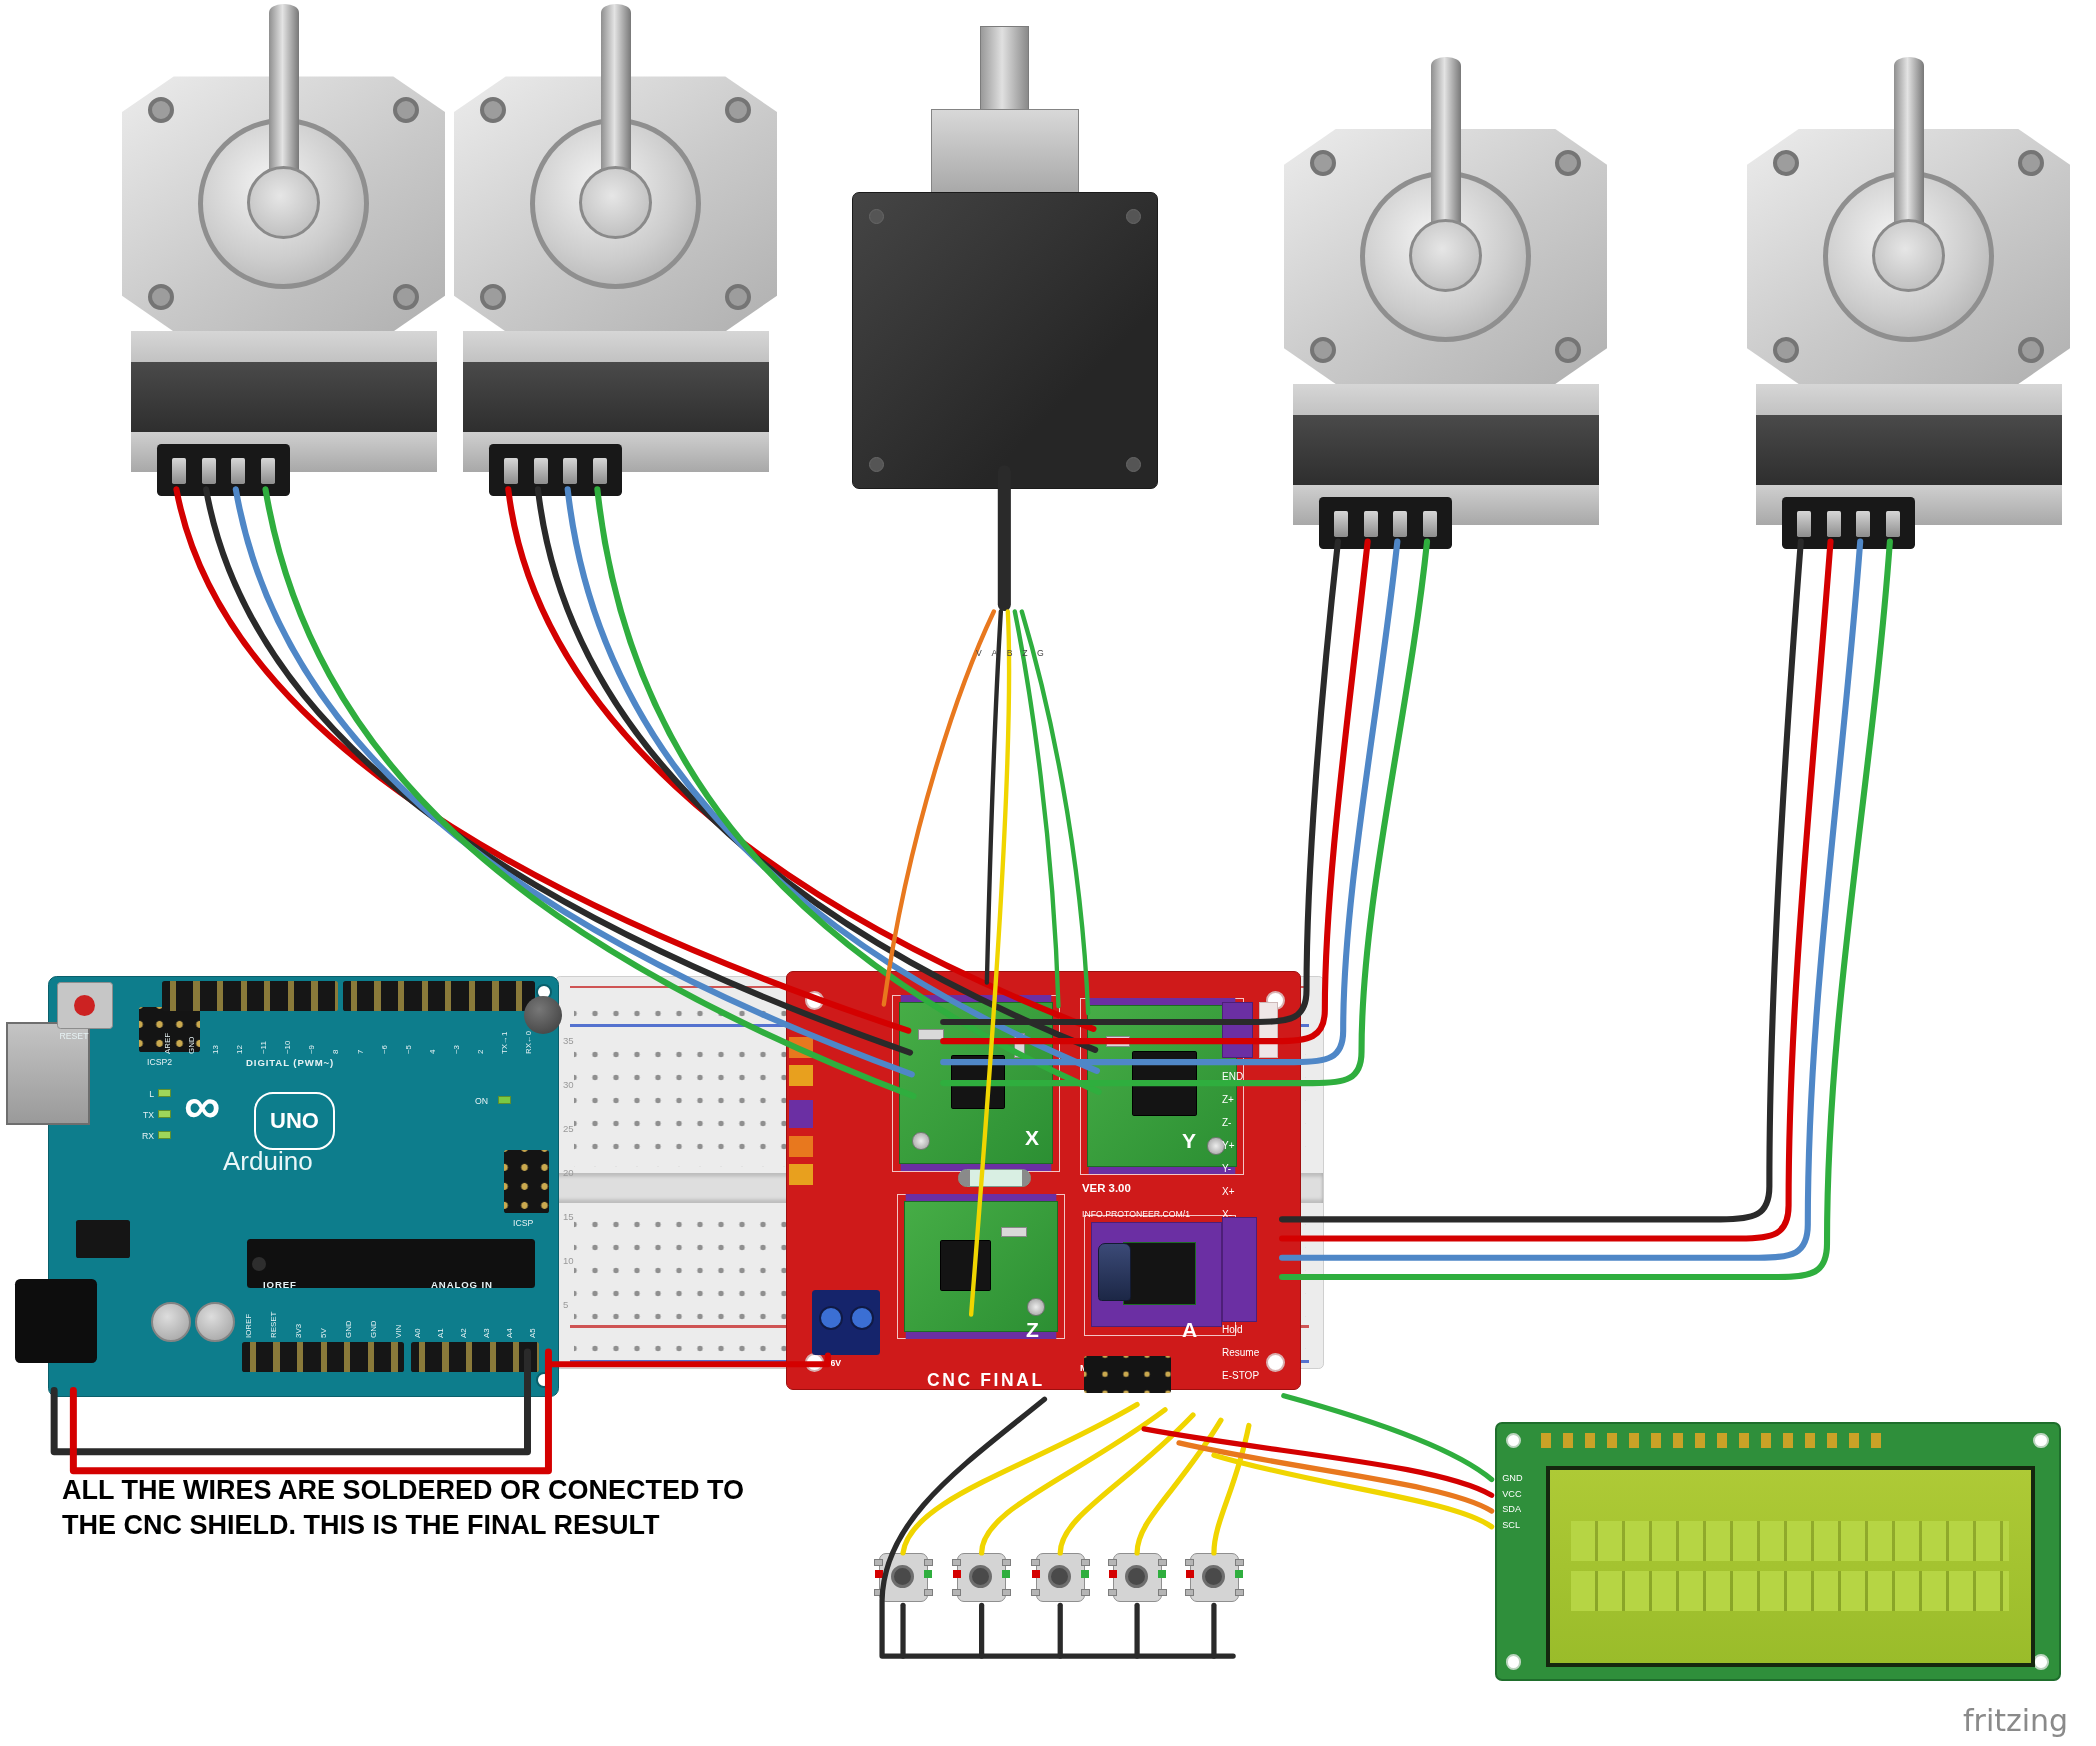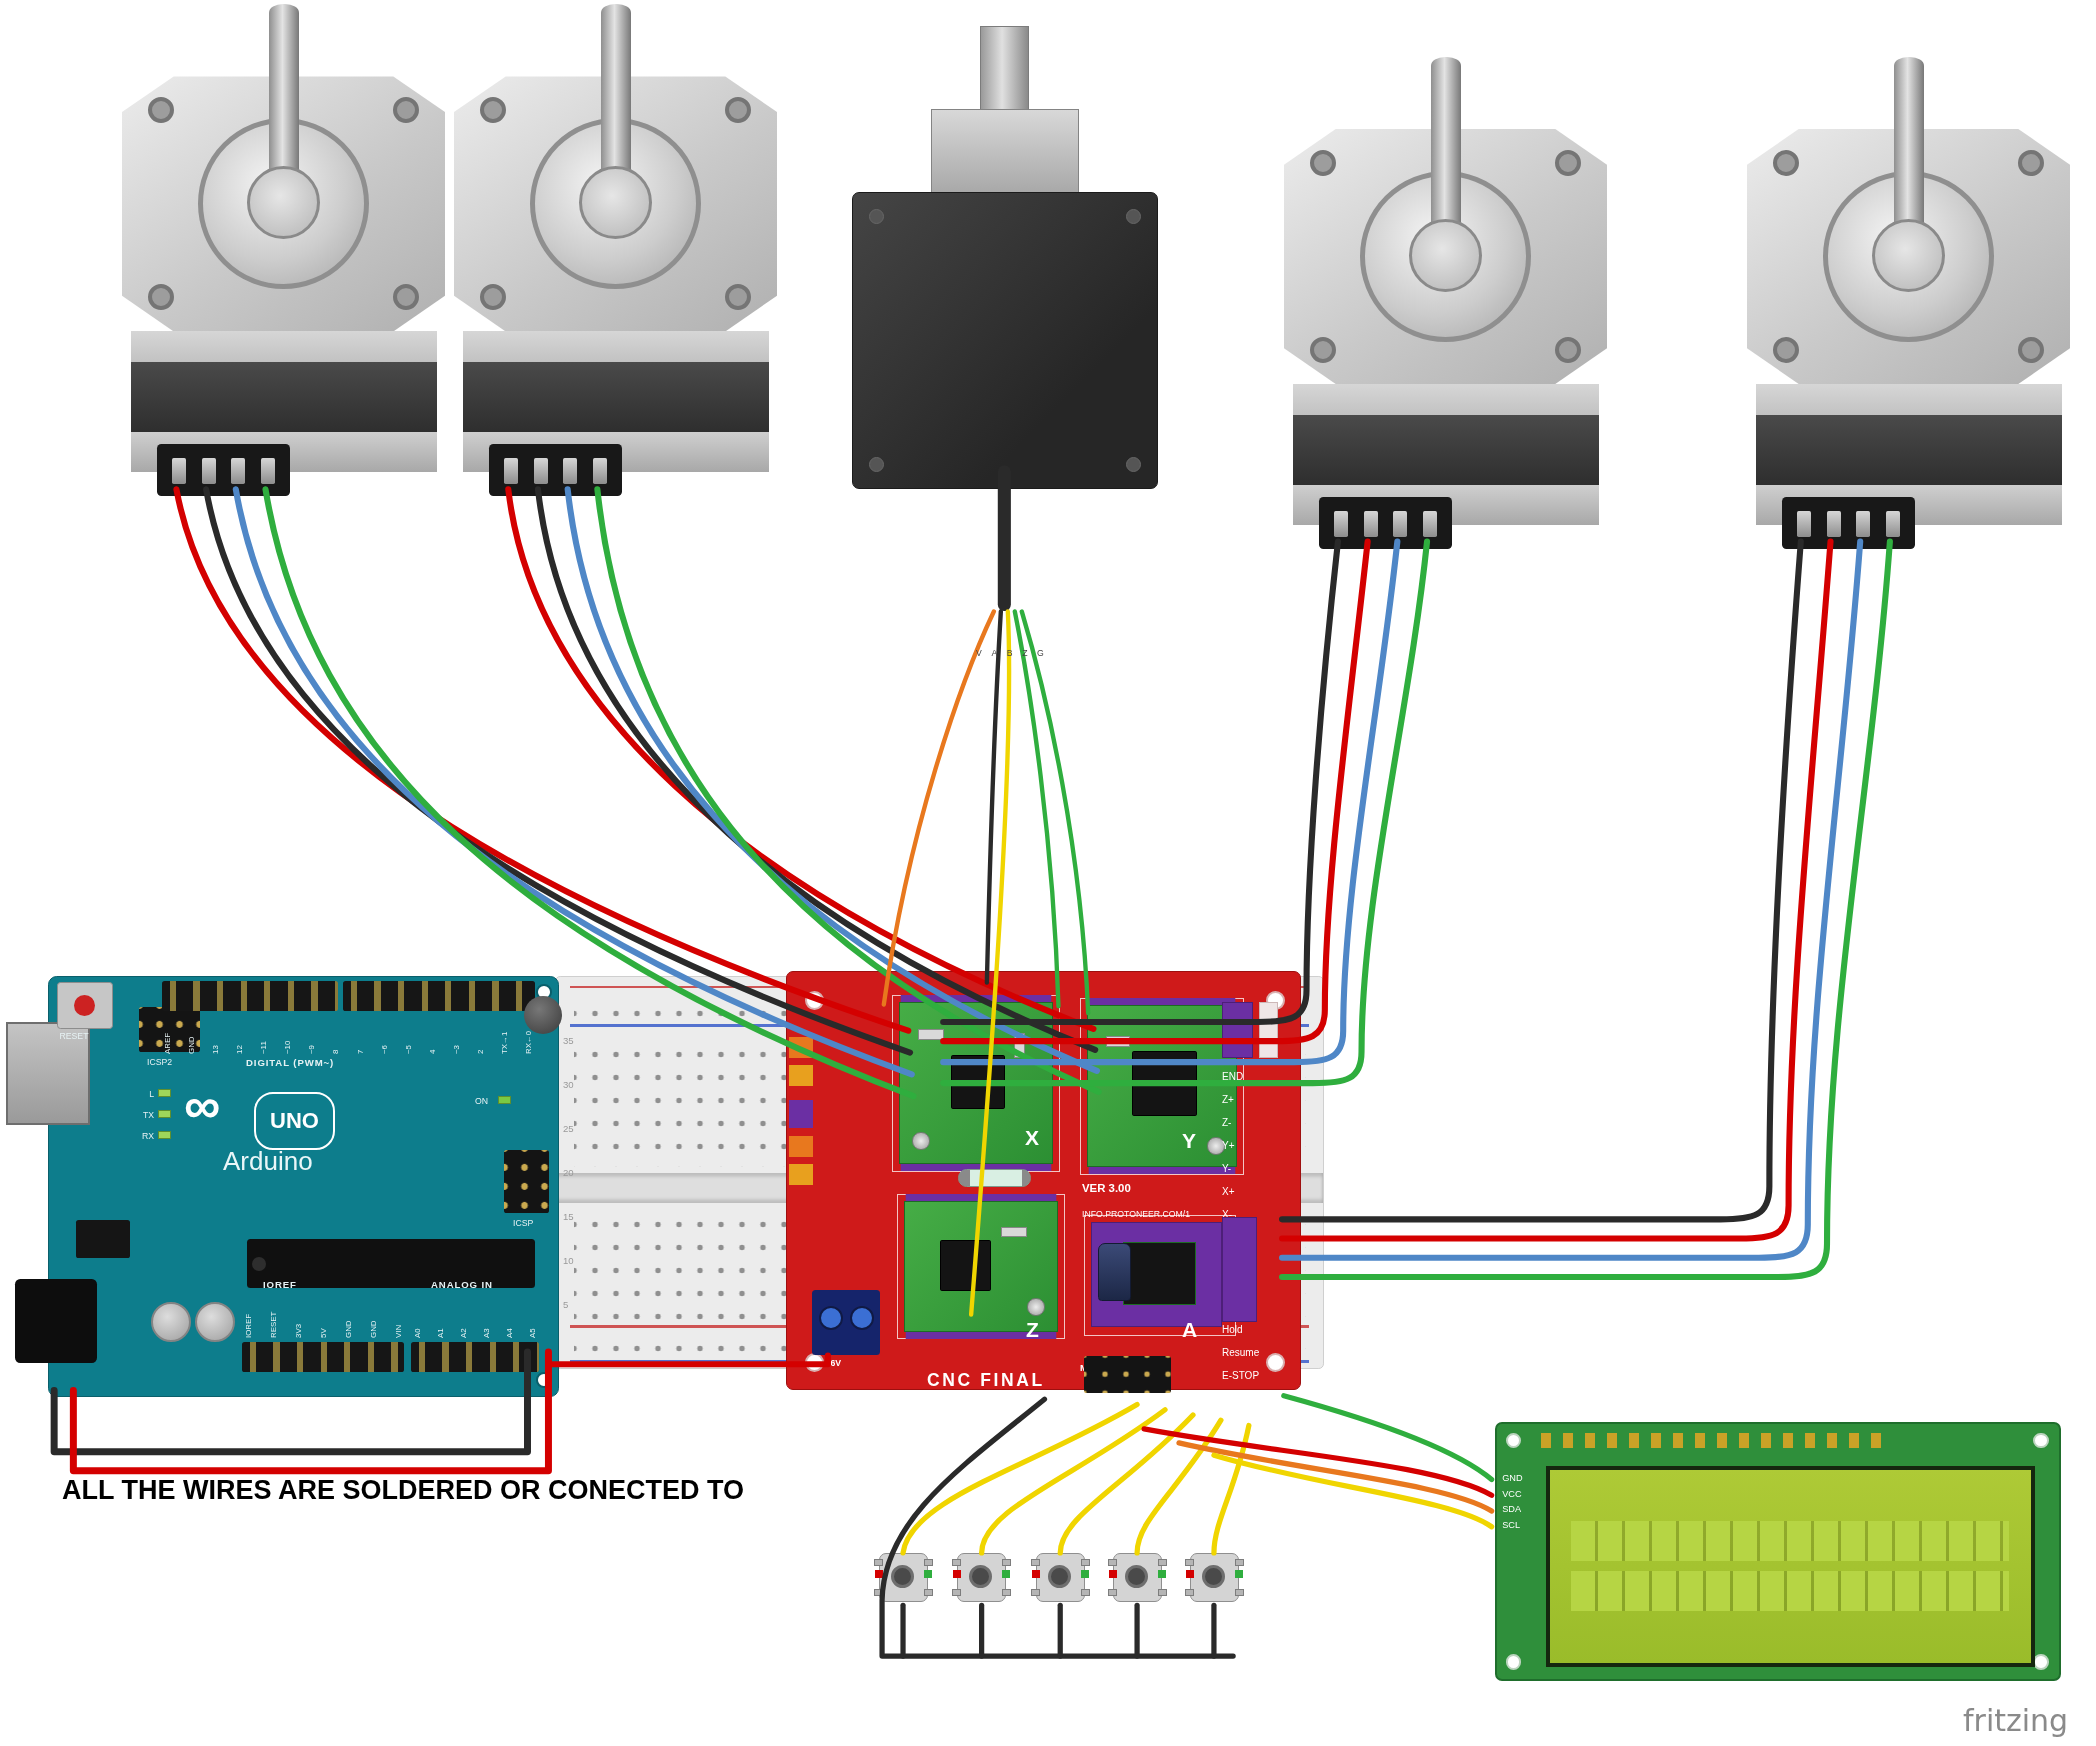--- a/index.html
+++ b/index.html
@@ -509,20 +509,21 @@
         <span class="lp">SCL</span>
       </div>
     <div class="lcd-screen">
       <div class="lcd-row" style="top:51px"></div>
       <div class="lcd-row" style="top:101px"></div>
     </div>
   </div>
 
   <div class="note">
     <div>ALL THE WIRES ARE SOLDERED OR CONECTED TO</div>
+    <div>THE CNC SHIELD. THIS IS THE FINAL RESULT</div>
   </div>
   <div class="wm">fritzing</div>
 
   <svg id="wire-layer" class="wires" viewBox="0 0 2400 2000" xmlns="http://www.w3.org/2000/svg">
       <path d="M202,560 C250,820 560,1020 1040,1180" fill="none" stroke="#d40000" stroke-width="7" stroke-linecap="round" stroke-linejoin="round"></path>
       <path d="M236,560 C285,835 570,1040 1042,1205" fill="none" stroke="#2a2a2a" stroke-width="7" stroke-linecap="round" stroke-linejoin="round"></path>
       <path d="M270,560 C320,850 580,1060 1044,1230" fill="none" stroke="#4f87c7" stroke-width="7" stroke-linecap="round" stroke-linejoin="round"></path>
       <path d="M304,560 C355,865 590,1080 1046,1255" fill="none" stroke="#2fae3e" stroke-width="7" stroke-linecap="round" stroke-linejoin="round"></path>
       <path d="M582,560 C610,800 840,1020 1252,1178" fill="none" stroke="#d40000" stroke-width="7" stroke-linecap="round" stroke-linejoin="round"></path>
       <path d="M616,560 C645,815 850,1040 1254,1202" fill="none" stroke="#2a2a2a" stroke-width="7" stroke-linecap="round" stroke-linejoin="round"></path>

